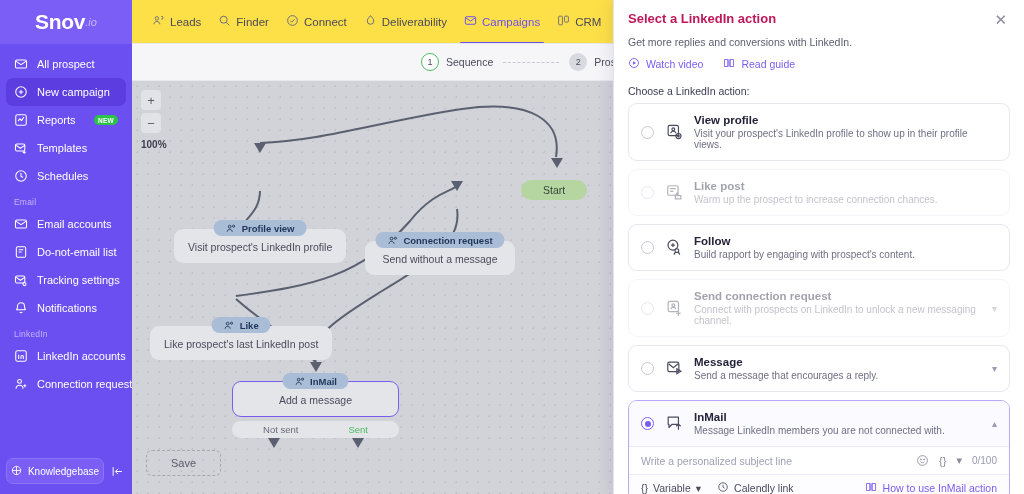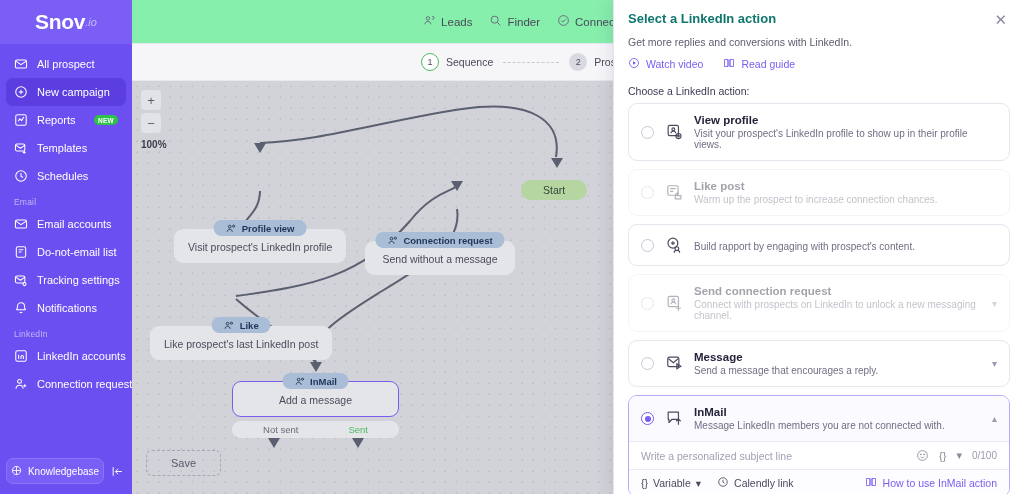--- a/index.html
+++ b/index.html
@@ -52,21 +52,21 @@
     border-radius: 7px; height: 26px; display: flex; align-items: center;
     justify-content: center; gap: 6px; color: #fff; font-size: 10px; cursor: pointer;
   }
   .collapse-btn { width: 18px; height: 22px; display:flex; align-items:center; justify-content:center; color:#fff; cursor:pointer; font-size: 12px; }
 
   
   .main { flex: 1; display: flex; flex-direction: column; position: relative; background:#fff; min-width: 0; }
   .topnav {
     height: 44px; border-bottom: 1px solid #e8e8ef;
     display: flex; align-items: center; gap: 1px; padding-left: 12px;
-    overflow: hidden; flex: 0 0 44px; background: #86efac; justify-content: flex-end;
+    overflow: hidden; flex: 0 0 44px; background: #fde047;
   }
   .topnav-item {
     display: flex; align-items: center; gap: 5px;
     font-size: 11.5px; color: #4a4a5a; padding: 0 8px; height: 44px;
     cursor: pointer; white-space: nowrap; position: relative;
   }
   .topnav-item.active { color: #6c4ff0; }
   .topnav-item.active::after {
     content: ""; position: absolute; left: 4px; right: 4px; bottom: 0;
     height: 2px; background: #6c4ff0; border-radius: 1px;
@@ -135,21 +135,21 @@
 
   
   .panel {
     position: absolute; right: 0; top: 0; width: 411px; height: 494px;
     background: #fff; border-left: 1px solid #e4e4ec;
     box-shadow: -4px 0 14px rgba(60,50,110,.10);
     display: flex; flex-direction: column; z-index: 20;
   }
   .panel-head { padding: 11px 14px 0 14px; }
   .panel-title-row { display: flex; align-items: flex-start; justify-content: space-between; }
-  .panel-title { font-size: 13px; font-weight: bold; color: #0f766e; }
+  .panel-title { font-size: 13px; font-weight: bold; color: #be185d; }
   .close-x { color: #8a8a9c; font-size: 15px; cursor: pointer; line-height: 1; padding: 1px 3px; }
   .panel-sub { font-size: 10.5px; color: #5c5c70; margin-top: 8px; }
   .panel-links { display: flex; gap: 20px; margin-top: 9px; }
   .panel-link { display: flex; align-items: center; gap: 6px; font-size: 10.5px; color: #7b5cf0; cursor: pointer; }
   .choose-label { font-size: 10.5px; color: #3a3a50; padding: 14px 14px 6px 14px; }
   .opts { padding: 0 14px; overflow: hidden; flex: 1; }
   .opt {
     border: 1px solid #e6e6ef; border-radius: 9px; margin-bottom: 8px;
     display: flex; align-items: center; gap: 10px; padding: 10px 12px;
     cursor: pointer; background: #fff; position: relative;
@@ -579,20 +579,21 @@
         <span class="radio"></span>
         <span class="opt-ico">
             <svg width="19" height="19" viewBox="0 0 24 24" fill="none" stroke="#4a4a5e" stroke-width="1.5">
               <circle cx="10" cy="9" r="6.2"></circle>
               <path d="M7.5 9h5M10 6.5v5"></path>
               <circle cx="15" cy="16" r="2.4"></circle>
               <path d="M11.5 21c0-1.9 1.6-3 3.5-3s3.5 1.1 3.5 3"></path>
             </svg>
           </span>
         <span class="opt-txt">
+          <span class="opt-title" style="display:block">Follow</span>
           <span class="opt-desc" style="display:block">Build rapport by engaging with prospect's content.</span>
         </span>
       </div>
 
       <div class="opt disabled">
         <span class="radio"></span>
         <span class="opt-ico">
             <svg width="19" height="19" viewBox="0 0 24 24" fill="none" stroke="#4a4a5e" stroke-width="1.5">
               <rect x="4" y="3" width="13" height="13" rx="2"></rect>
               <circle cx="10.5" cy="8" r="1.8"></circle>

